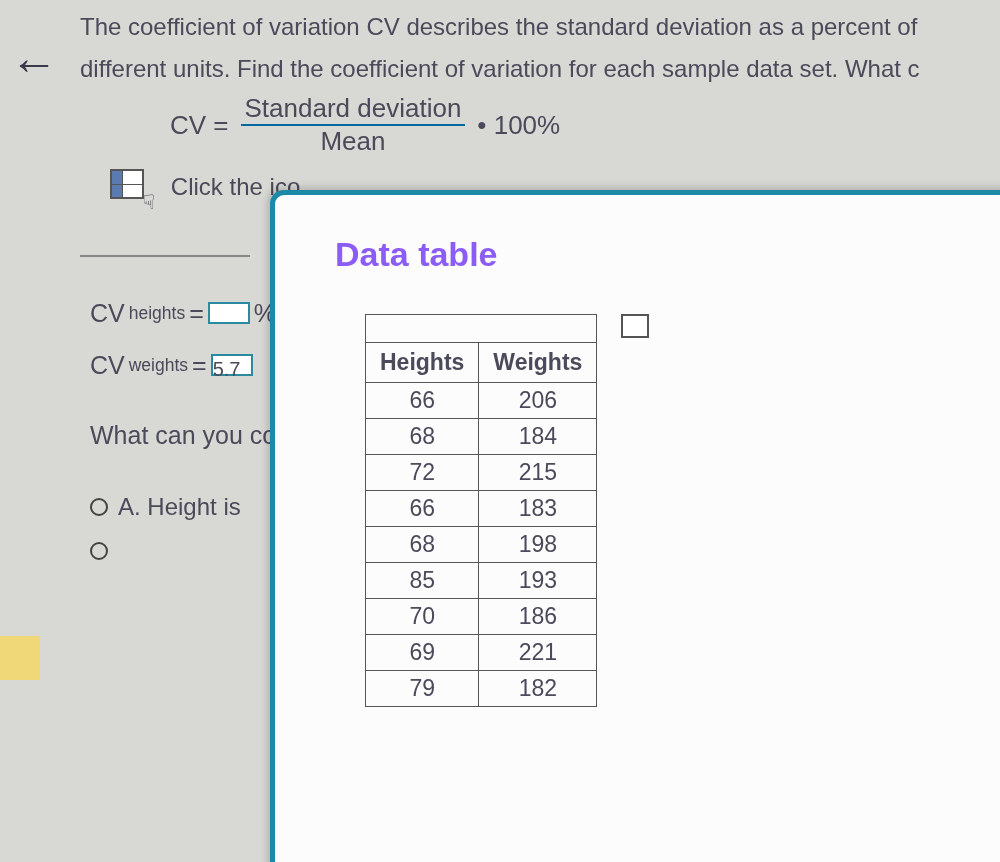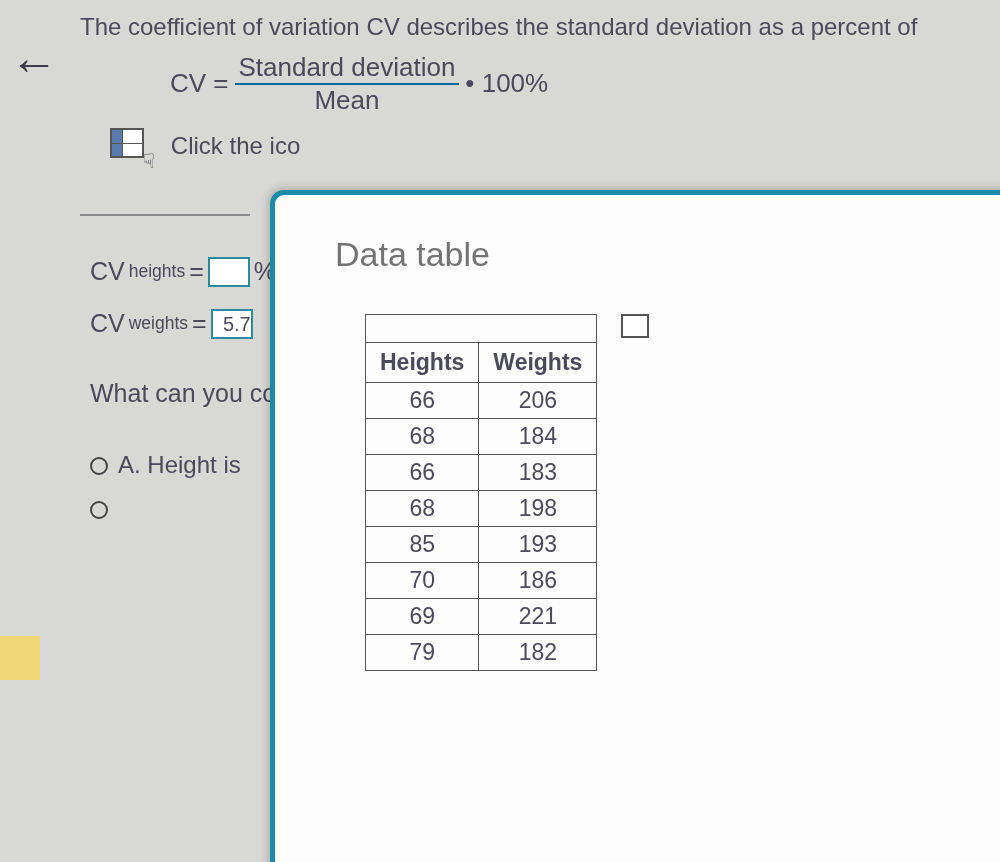--- a/index.html
+++ b/index.html
@@ -28,21 +28,21 @@
     line-height: 1.4;
     color: #4a4a5a;
     margin-bottom: 8px;
   }
   .formula {
     font-size: 26px;
     margin-left: 90px;
     margin-top: 6px;
     display: flex;
     align-items: center;
-    gap: 6px;
+    gap: 12px;
   }
   .frac {
     display: inline-flex;
     flex-direction: column;
     align-items: center;
     vertical-align: middle;
   }
   .frac .num { border-bottom: 2px solid #0369a1; padding: 0 4px; }
   .frac .den { padding: 0 4px; }
   .click-row {
@@ -83,24 +83,24 @@
   .answers {
     margin-left: 10px;
     font-size: 25px;
     line-height: 2.2;
   }
   .answers .row { display:flex; align-items:center; gap:4px; height:52px;}
   .sub { font-size: 0.7em; vertical-align: sub; }
   .input-box {
     display: inline-block;
     width: 42px;
-    height: 30px;
+    height: 22px;
     border: 2px solid #2a8aa0;
     background: #fff;
-    text-align: right;
+    text-align: left;
     font-size: 20px;
     line-height: 26px;
     vertical-align: middle;
   }
   .radio {
     display:inline-block;
     width:18px; height:18px;
     border:2px solid #444;
     border-radius:50%;
     margin-right:10px;
@@ -125,22 +125,22 @@
     bottom:-20px;
     background:#fcfcfc;
     border-top:5px solid #1a8aa8;
     border-left:5px solid #1a8aa8;
     border-top-left-radius:14px;
     box-shadow: -2px -2px 8px rgba(0,0,0,0.2);
     padding:40px 60px;
   }
   .dialog h2 {
     font-size:34px;
-    font-weight:400;
-    color:#737373;
+    font-weight:700;
+    color:#8b5cf6;
     margin-bottom:40px;
   }
   .data-table {
     border-collapse:collapse;
     font-size:23px;
     margin-left:30px;
     position:relative;
   }
   .data-table th, .data-table td {
     border:1px solid #555;
@@ -170,20 +170,21 @@
   }
   .blank-header{ height:28px; }
 </style>
 </head>
 <body>
 
 <div class="back-arrow">←</div>
 
 <div class="content">
   <div class="question-text">The coefficient of variation CV describes the standard deviation as a percent of</div>
+  <div class="question-text">different units. Find the coefficient of variation for each sample data set. What c</div>
   <div class="formula">
     <span>CV =</span>
     <span class="frac">
       <span class="num">Standard deviation</span>
       <span class="den">Mean</span>
     </span>
     <span>• 100%</span>
   </div>
 
   <div class="click-row">
@@ -243,20 +244,24 @@
       <tbody>
         <tr>
             <td>66</td>
             <td>206</td>
           </tr>
         <tr>
             <td>68</td>
             <td>184</td>
           </tr>
         <tr>
+            <td>72</td>
+            <td>215</td>
+          </tr>
+        <tr>
             <td>66</td>
             <td>183</td>
           </tr>
         <tr>
             <td>68</td>
             <td>198</td>
           </tr>
         <tr>
             <td>85</td>
             <td>193</td>

